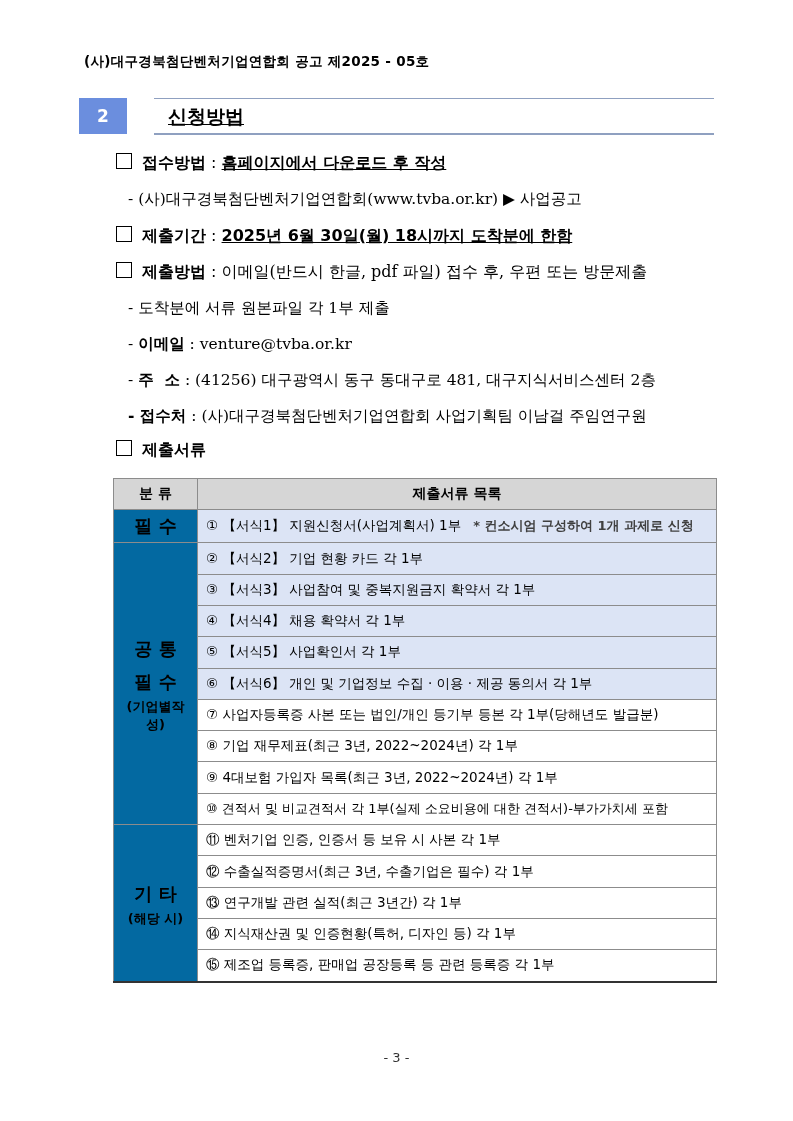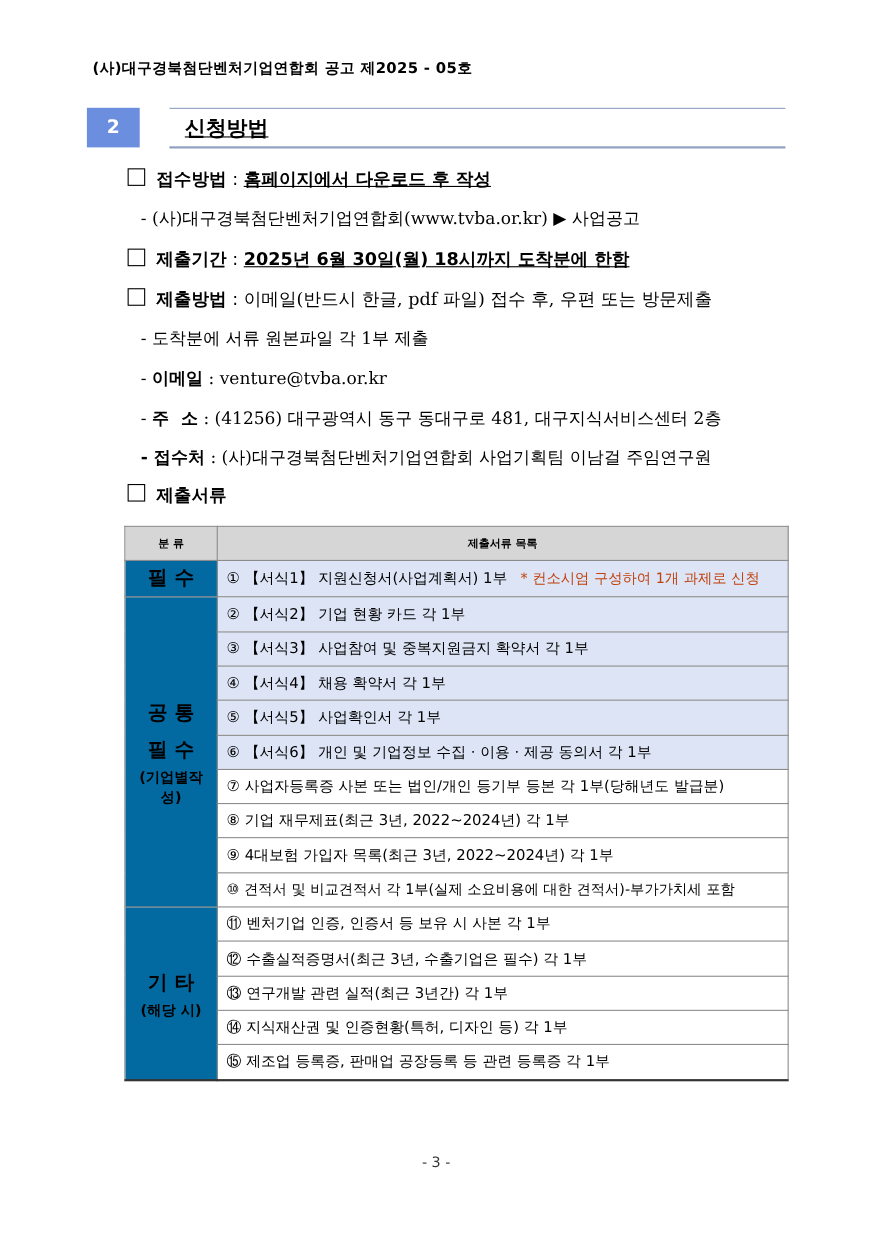--- a/index.html
+++ b/index.html
@@ -9,27 +9,27 @@
   .sec-title-box { position:absolute; left:154px; top:98px; width:560px; height:34px; border-top:1px solid #8fa0c0; border-bottom:2px solid #8fa0c0; }
   .sec-title { position:absolute; left:14px; top:5px; font-size:19px; font-weight:bold;text-decoration:underline; }
   .line { position:absolute; left:88px; font-size:16px; white-space:nowrap;margin-left:28px; }
   .line.sub { left:100px; font-family:"DejaVu Serif", serif; font-size:15.5px; }
   .box { display:inline-block; width:14px; height:14px; border:1.5px solid #000; vertical-align:-1px; margin-right:10px; }
   .b { font-weight:bold; font-family:"DejaVu Sans", sans-serif; }
   .u { text-decoration:underline; font-weight:bold; }
   .serif { font-family:"DejaVu Serif", serif; }
   table.docs { position:absolute; left:113px; top:478px; width:604px; border-collapse:collapse; font-family:"DejaVu Sans", sans-serif; }
   table.docs td, table.docs th { border:1px solid #8c8c8c; padding:0 8px; height:30.3px; font-size:13.5px; }
-  table.docs th { background:#d6d6d6; font-weight:bold; height:30px; font-size:10px; }
+  table.docs th { background:#d6d6d6; font-weight:bold; height:30px; font-size:14px; }
   table.docs { border-left:1.5px solid #555; border-right:1.5px solid #555; border-top:1.5px solid #555; border-bottom:2px solid #333; }
   td.cat { width:67px; text-align:center; font-weight:bold; background:#0369a1; vertical-align:middle; }
   td.cat .big { font-size:18px; display:block; line-height:1.8; }
   td.cat .small { font-size:13px; display:block; }
   td.blue { background:#dce4f5; }
-  .note { color:#c2410c; font-weight:normal; margin-left:12px; font-size:13px; }
+  .note { color:#404040; font-weight:bold; margin-left:12px; font-size:13px; }
   .page-num { position:absolute; left:0; width:793px; top:1050px; text-align:center; font-size:13px; color:#333; }
 </style>
 </head>
 <body>
 
 <div class="header-line">(사)대구경북첨단벤처기업연합회 공고 제2025 - 05호</div>
 
 <div class="sec-num">2</div>
 <div class="sec-title-box">
   <span class="sec-title">신청방법</span>

